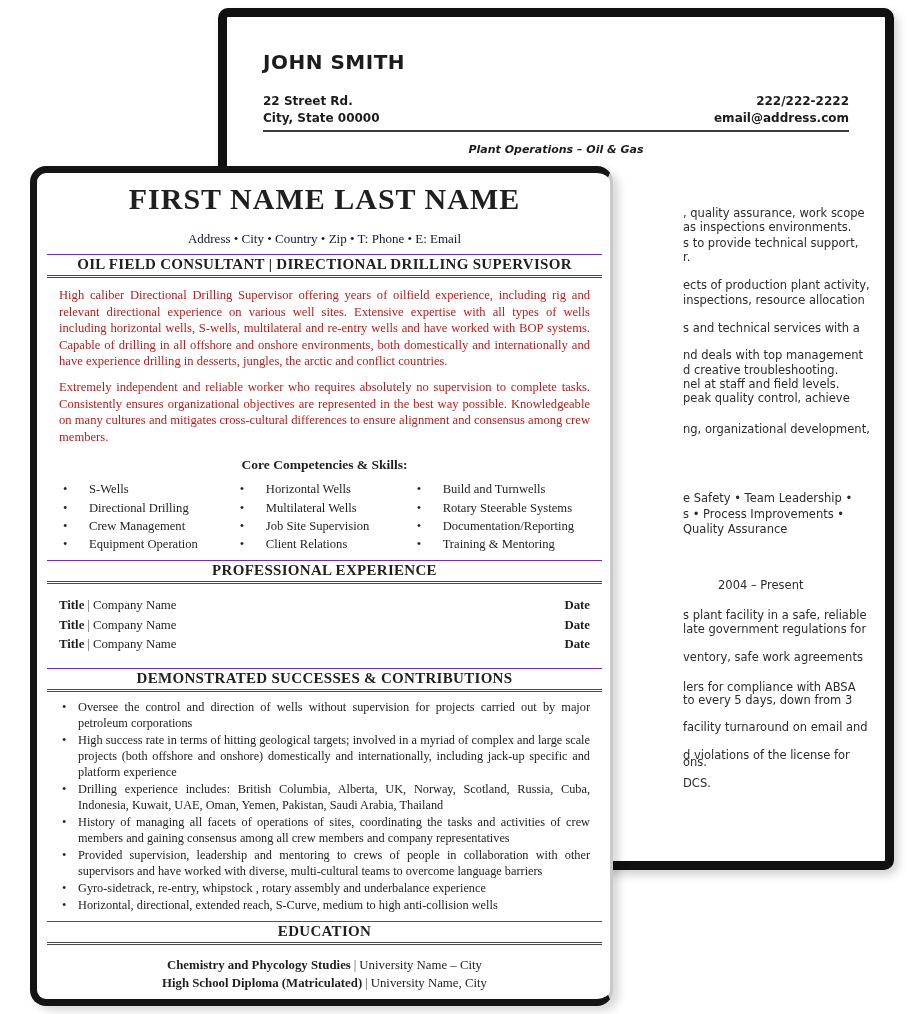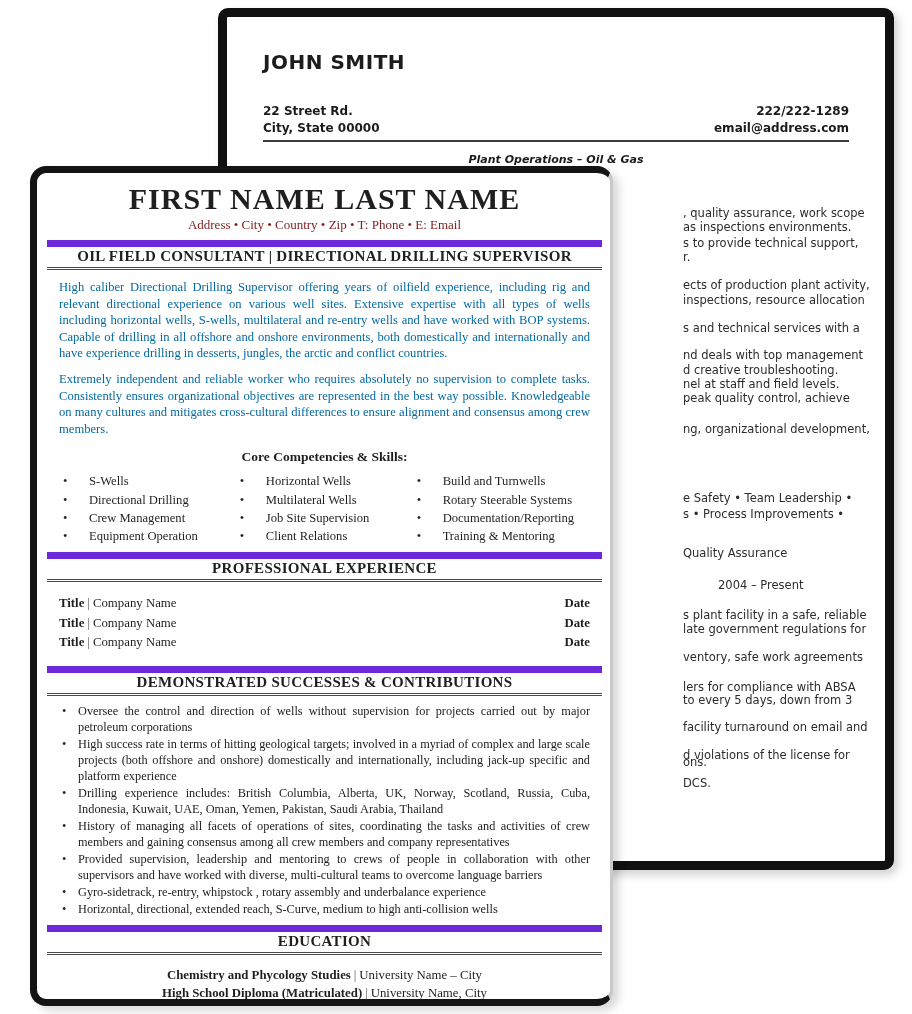--- a/index.html
+++ b/index.html
@@ -18,21 +18,21 @@
     border:9px solid #101010;border-radius:10px;
     box-shadow:4px 5px 10px rgba(0,0,0,.18);
     z-index:1;
     font-family:"DejaVu Sans", sans-serif;
     color:#1c1c1c;
   }
   .bp-header{margin:33px 36px 0 36px;}
   .bp-name{text-align:left;font-size:20px;font-weight:700;letter-spacing:.5px;}
   .bp-contact-row{
     display:flex;justify-content:space-between;align-items:flex-end;
-    margin-top:29px;font-size:12px;font-weight:700;line-height:1.4;
+    margin-top:19px;font-size:12px;font-weight:700;line-height:1.4;
     border-bottom:2px solid #3c3c3c;padding-bottom:3px;
   }
   .bp-contact-col.right{text-align:right;}
   .bp-headline{text-align:center;font-weight:700;font-style:italic;font-size:11px;margin-top:11px;}
   .bp-frag{
     position:absolute;left:456px;
     font-size:11.5px;line-height:15px;color:#2b2b2b;white-space:nowrap;text-align:right;
   }
 
   
@@ -40,29 +40,29 @@
     left:30px;top:166px;width:583px;height:840px;
     border:7px solid #141414;border-right:3px solid #c9c9c9;
     border-radius:16px;
     box-shadow:6px 5px 8px rgba(0,0,0,.15);
     z-index:2;
     padding:6px 20px 0 22px;
     overflow:hidden;
     color:#1f1f1f;
   }
   .fp-name{text-align:center;font-size:30px;font-weight:700;letter-spacing:1px;margin-top:3px;}
-  .fp-contact{text-align:center;font-size:13px;margin-top:1px;color:#7f1d1d;}
+  .fp-contact{text-align:center;font-size:13px;margin-top:15px;color:#0f172a;}
   .sec-h{
     margin:7px -12px 5px -12px;
-    border-top:7px solid #6d28d9;
+    border-top:1px solid #6d28d9;
     border-bottom:3px double #4a4a4a;
     text-align:center;font-weight:700;font-size:15px;letter-spacing:.3px;
     padding:1px 0 2px 0;
   }
-  .fp-para{text-align:justify;font-size:12.6px;line-height:1.32;margin:9px 0 8px 0;color:#0369a1;}
+  .fp-para{text-align:justify;font-size:12.6px;line-height:1.32;margin:9px 0 8px 0;color:#b91c1c;}
   .fp-core-title{text-align:center;font-weight:700;font-size:13.5px;margin:12px 0 7px 0;}
   .fp-cols{display:flex;margin-bottom:6px;}
   .fp-col{width:33.3%;}
   ul.plain{list-style:none;margin:0;padding:0;}
   .fp-col li{position:relative;padding-left:30px;font-size:12.6px;line-height:1.45;}
   .fp-col li::before{content:"\2022";position:absolute;left:4px;}
   .fp-exp-rows{margin:12px 0 14px 0;}
   .fp-exp-row{display:flex;font-size:12.8px;line-height:1.5;}
   .fp-exp-left{flex:1;}
   .b{font-weight:700;}
@@ -81,21 +81,21 @@
 
 <div class="page back-page">
   <div class="bp-header">
     <div class="bp-name">JOHN SMITH</div>
     <div class="bp-contact-row">
       <div class="bp-contact-col">
         <div>22 Street Rd.</div>
         <div>City, State 00000</div>
       </div>
       <div class="bp-contact-col right">
-        <div>222/222-1289</div>
+        <div>222/222-2222</div>
         <div>email@address.com</div>
       </div>
     </div>
     <div class="bp-headline">Plant Operations – Oil &amp; Gas</div>
   </div>
 
   <div>
 
       <div class="bp-frag" style="top: 189px;">, quality assurance, work scope</div>
 
@@ -118,21 +118,21 @@
       <div class="bp-frag" style="top: 360px;">nel at staff and field levels.</div>
 
       <div class="bp-frag" style="top: 374px;">peak quality control, achieve</div>
 
       <div class="bp-frag" style="top: 405px;">ng, organizational development,</div>
 
       <div class="bp-frag" style="top: 474px;">e Safety • Team Leadership •</div>
 
       <div class="bp-frag" style="top: 490px;">s • Process Improvements •</div>
 
-      <div class="bp-frag" style="top: 505px; margin-top: 24px;">Quality Assurance</div>
+      <div class="bp-frag" style="top: 505px;">Quality Assurance</div>
 
       <div class="bp-frag" style="top: 561px; left: 491px;">2004 – Present</div>
 
       <div class="bp-frag" style="top: 591px;">s plant facility in a safe, reliable</div>
 
       <div class="bp-frag" style="top: 605px;">late government regulations for</div>
 
       <div class="bp-frag" style="top: 619px; margin-top: 44px;">lers for compliance with ABSA</div>
 
       <div class="bp-frag" style="top: 633px;">ventory, safe work agreements</div>

